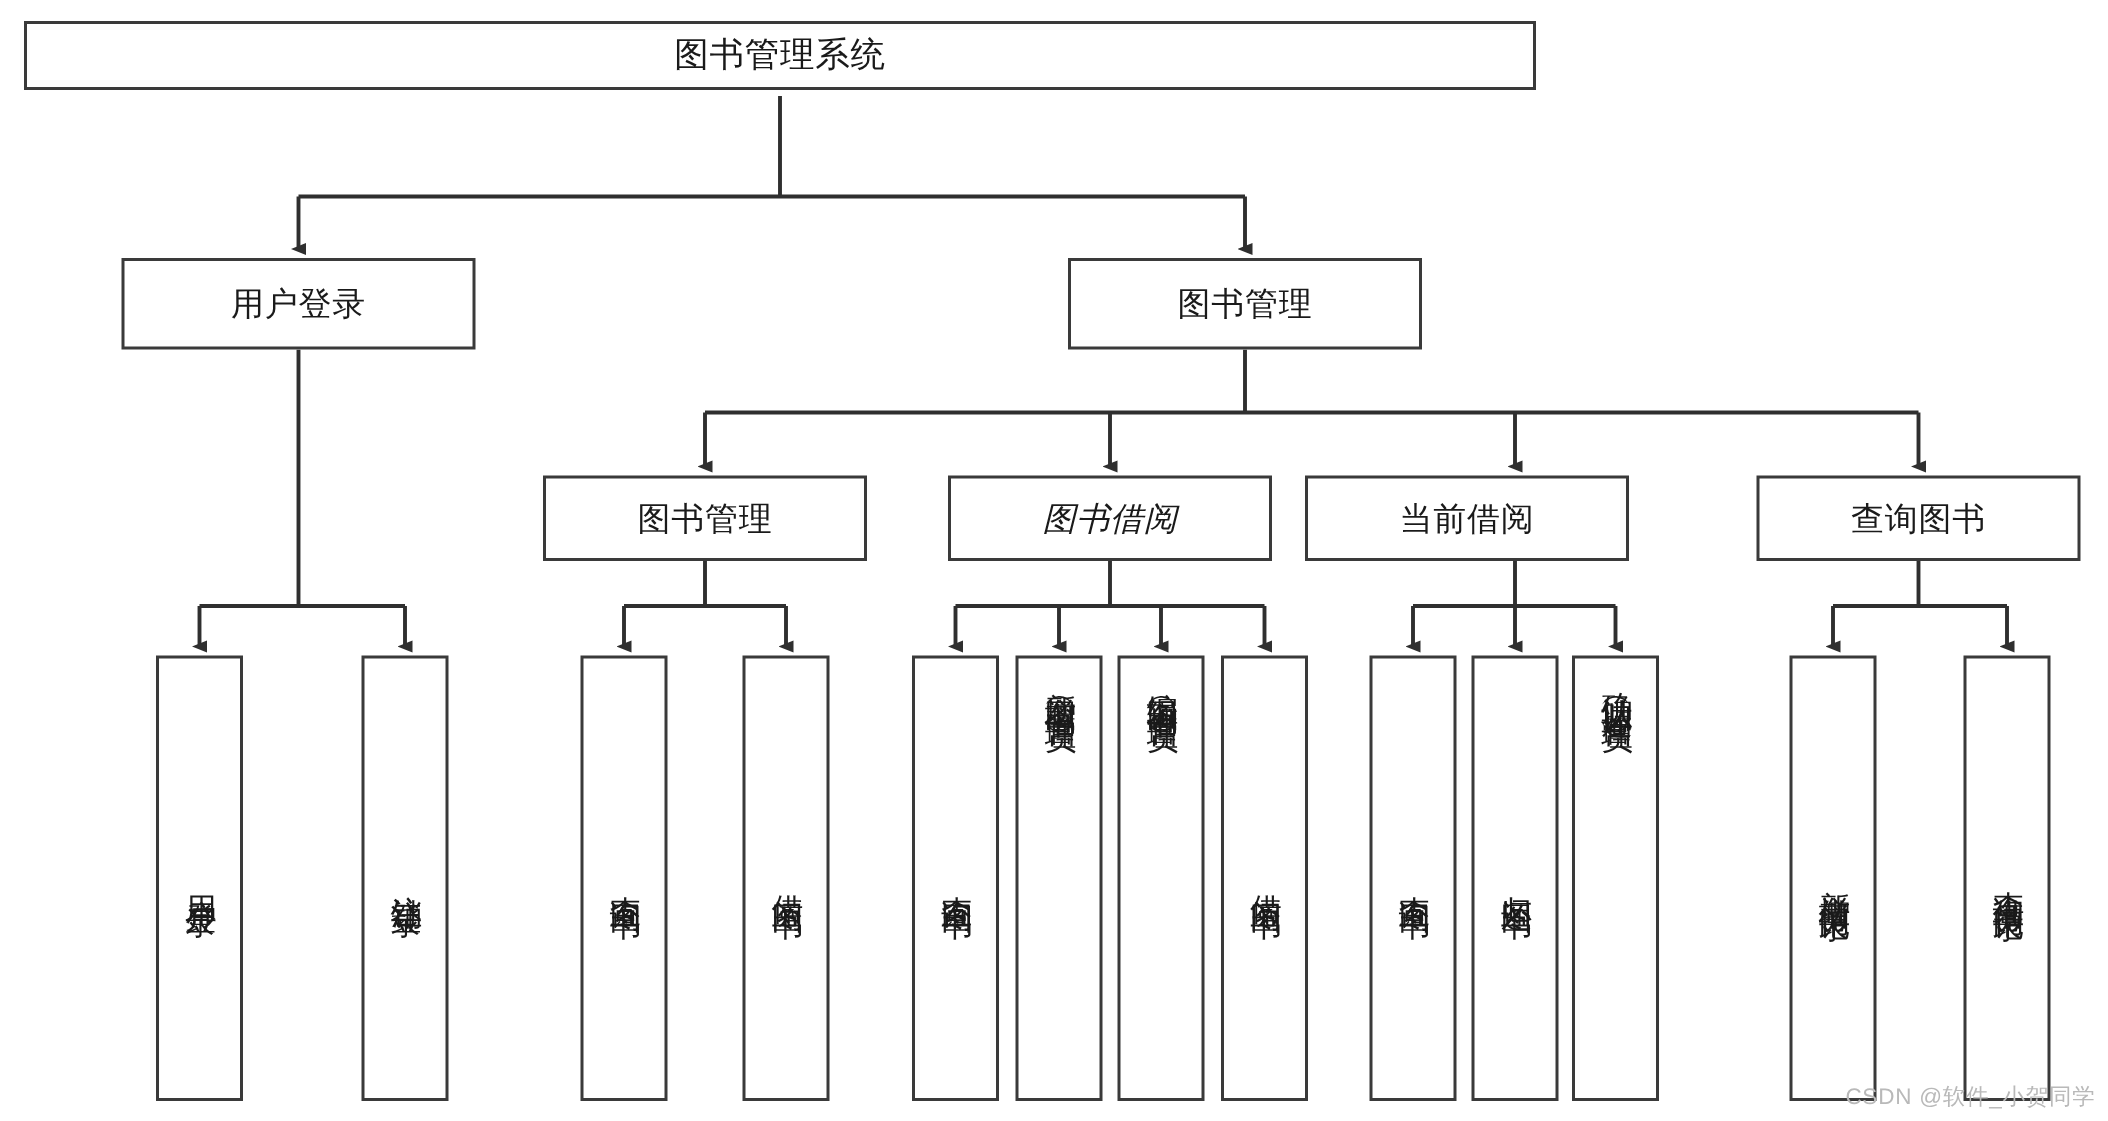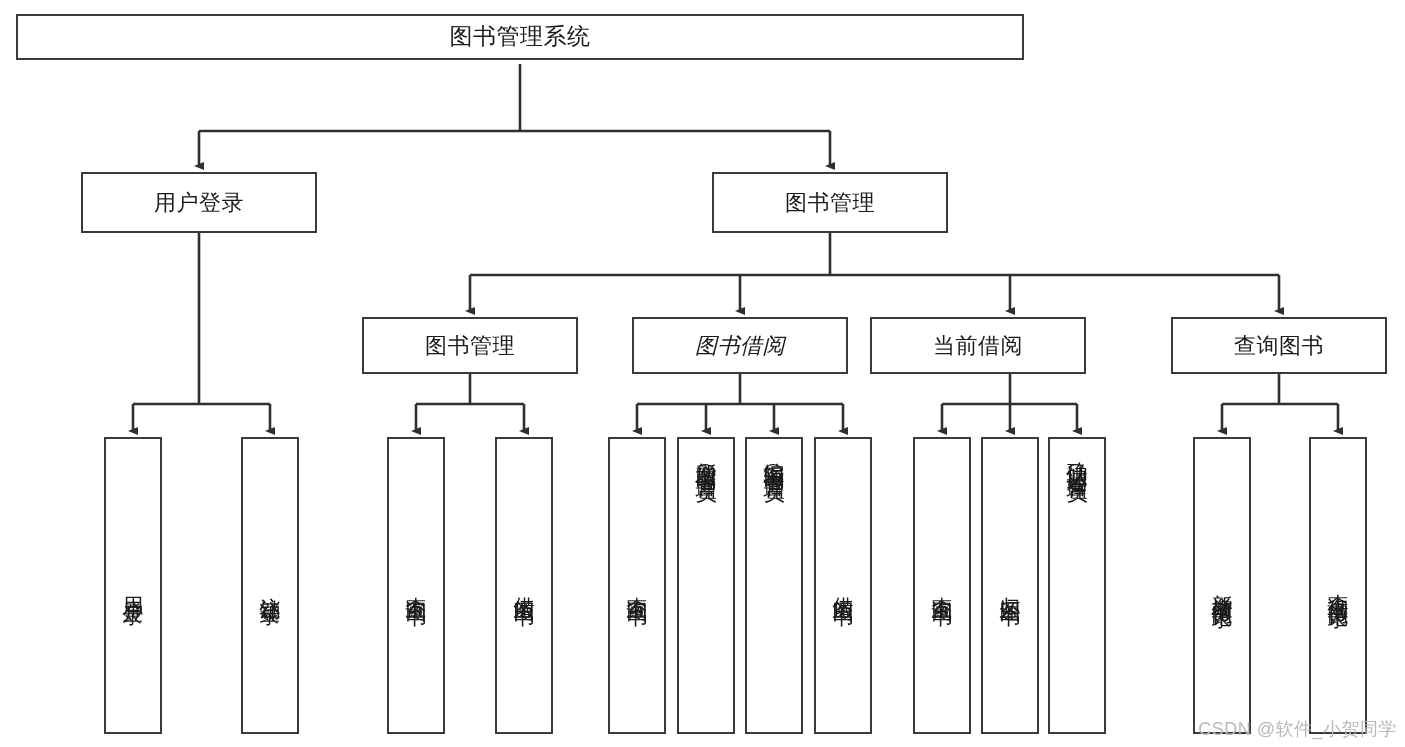--- a/index.html
+++ b/index.html
@@ -64,21 +64,21 @@
   }
   
   .node.vert.mid {
     align-items: center;
     padding-top: 0;
   }
   #watermark {
     position: absolute;
     right: 8px;
     bottom: 6px;
-    font-size: 18px;
+    font-size: 15px;
     color: #b9b9b9;
     letter-spacing: 0.5px;
     white-space: nowrap;
     user-select: none;
   }
 </style>
 </head>
 <body>
 
 <div id="canvas">

